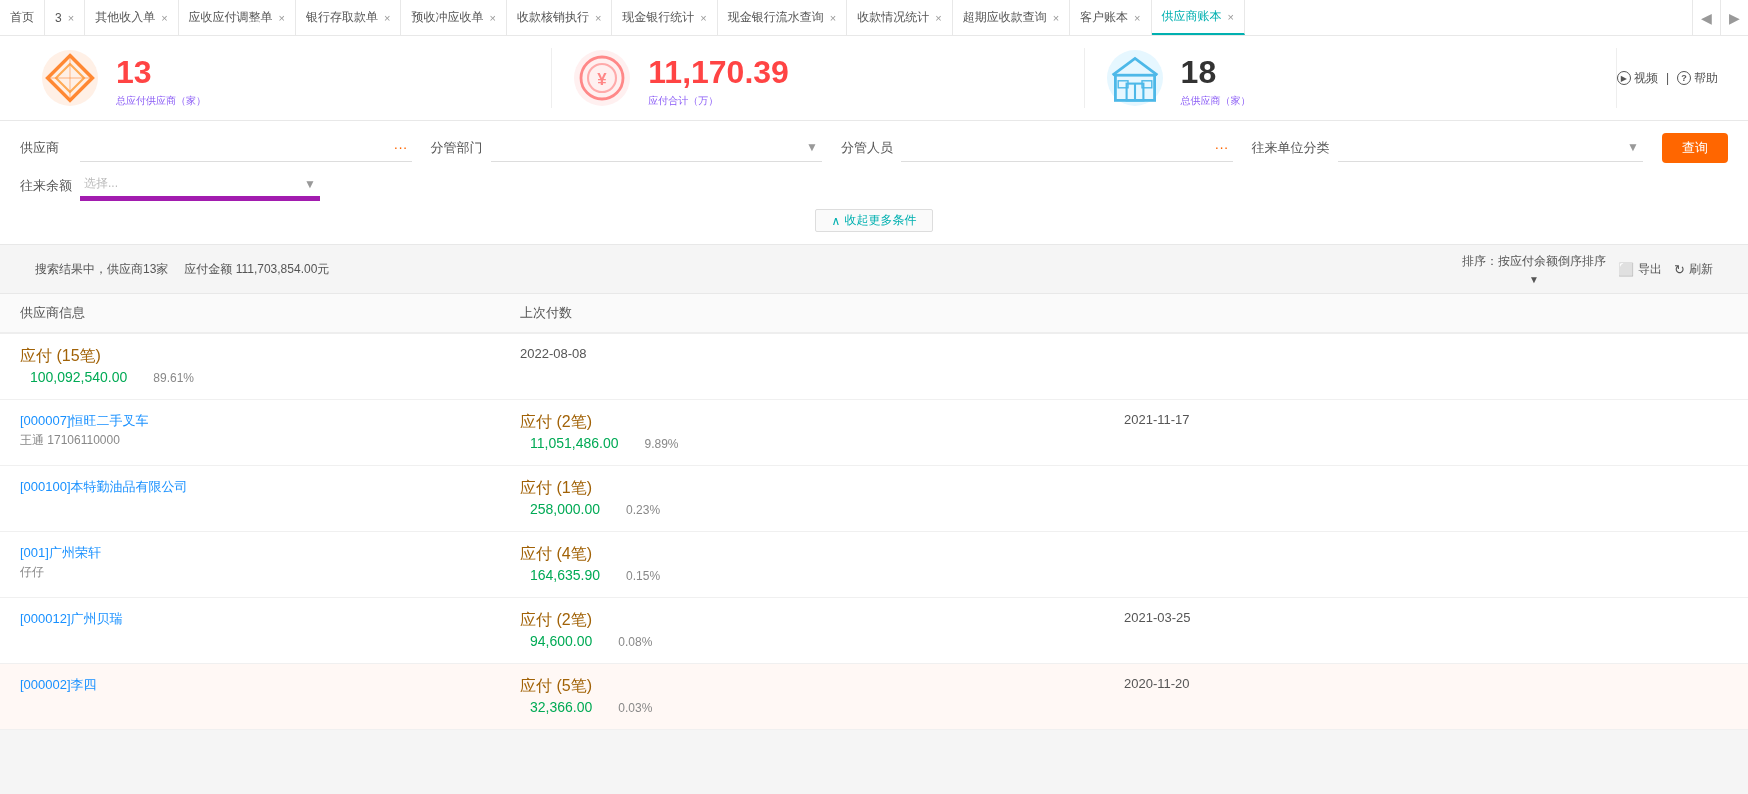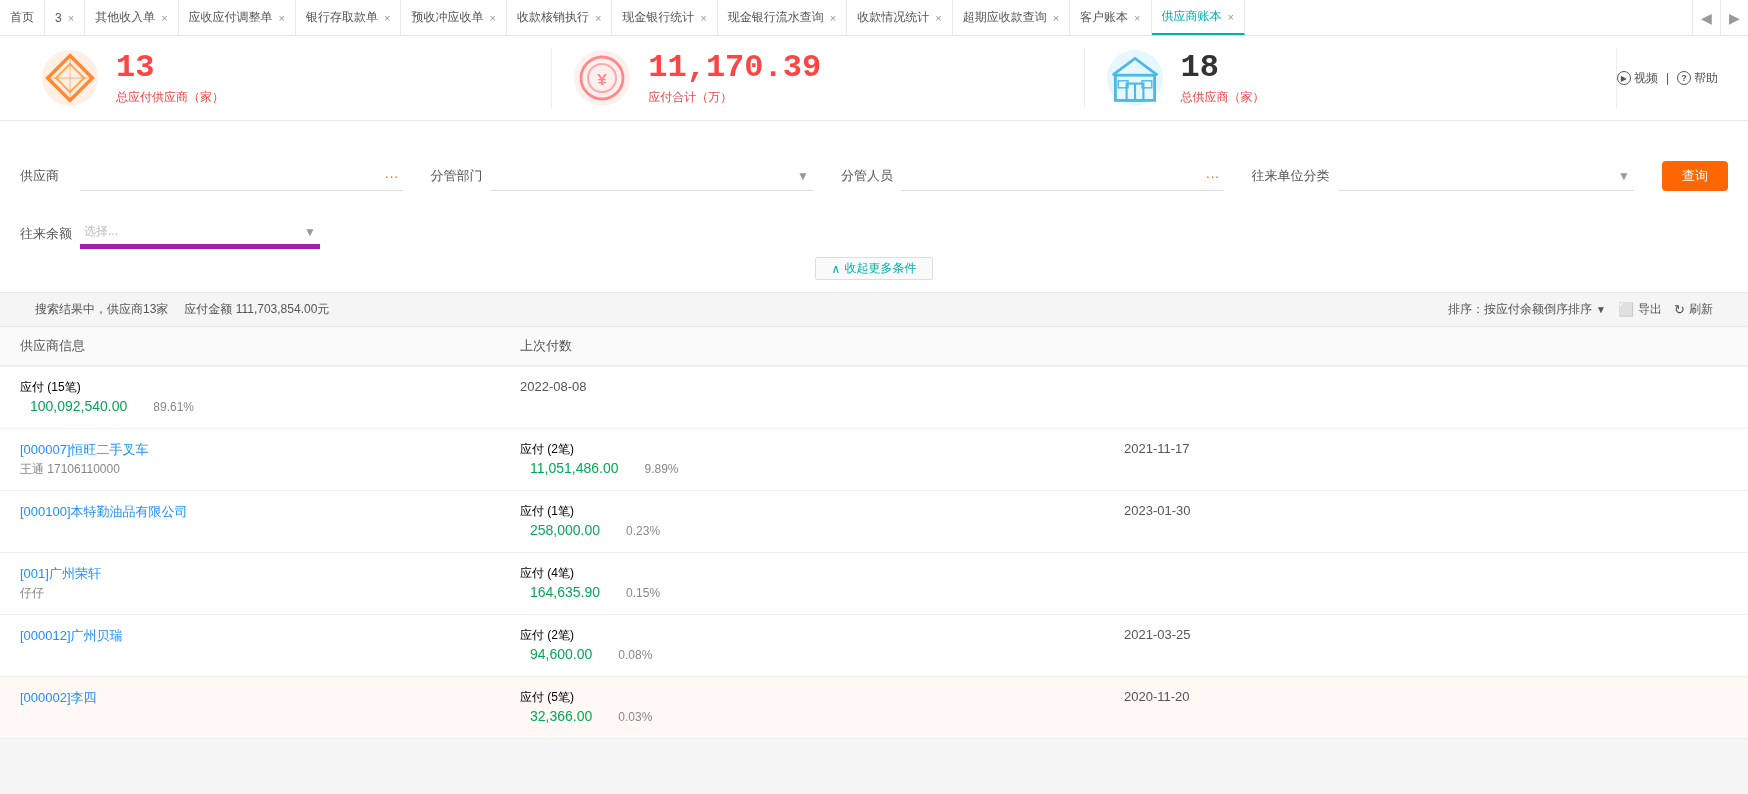--- a/index.html
+++ b/index.html
@@ -42,40 +42,39 @@
     
     .summary-bar {
       display: flex;
       background: #fff;
       padding: 12px 20px;
       border-bottom: 1px solid #e8e8e8;
       align-items: center;
     }
     .summary-card {
       display: flex;
-      align-items: center;
+      align-items: flex-end;
       flex: 1;
       padding: 0 20px;
       border-right: 1px solid #eee;
-      font-family: Liberation Mono, monospace;
     }
     .summary-card:last-child { border-right: none; }
     .summary-icon {
       width: 60px;
       height: 60px;
       margin-right: 16px;
       display: flex;
       align-items: center;
       justify-content: center;
     }
     .summary-icon svg { width: 56px; height: 56px; }
     .summary-info { display: flex; flex-direction: column; }
     .summary-number { font-size: 32px; font-weight: bold; color: #ff4444; line-height: 1.1; }
     .summary-number.black { color: #333; }
-    .summary-label { font-size: 12px; color: #ef4444; margin-top: 4px; }
+    .summary-label { font-size: 10px; color: #8b5cf6; margin-top: 4px; }
 
     
     .top-right-links {
       display: flex;
       align-items: center;
       margin-left: auto;
       font-size: 12px;
       color: #555;
       padding-right: 10px;
     }
@@ -83,24 +82,23 @@
     .divider-v { margin: 0 8px; color: #ccc; }
 
     
     .filter-area {
       background: #fff;
       padding: 12px 20px 8px;
       border-bottom: 1px solid #e8e8e8;
     }
     .filter-row {
       display: flex;
-      align-items: center;
+      align-items: flex-start;
       margin-bottom: 8px;
-      gap: 28px;
-      margin-top: 28px;
+      gap: 19px;
     }
     .filter-item {
       display: flex;
       align-items: center;
       flex: 1;
       min-width: 0;
     }
     .filter-label {
       font-size: 13px;
       color: #555;
@@ -145,20 +143,21 @@
       color: #555;
     }
     .result-info { display: flex; gap: 16px; }
     .result-actions { display: flex; align-items: center; gap: 12px; }
     .sort-select {
       display: flex;
       align-items: center;
       gap: 4px;
       cursor: pointer;
       color: #555;
+      flex-direction: column;
     }
     .action-btn {
       display: flex;
       align-items: center;
       gap: 4px;
       cursor: pointer;
       color: #555;
     }
 
     
@@ -184,21 +183,21 @@
     }
     .table-row.highlighted { background: #fff8f5; }
     .supplier-link {
       color: #1890ff;
       cursor: pointer;
       text-decoration: none;
       font-size: 13px;
     }
     .supplier-sub { font-size: 12px; color: #888; margin-top: 2px; }
     .tx-info { display: flex; flex-direction: column; }
-    .tx-label { font-size: 12px; color: #000000; }
+    .tx-label { font-size: 16px; color: #a16207; }
     .tx-amount { color: #00aa55; font-size: 14px; font-weight: 500; margin: 2px 10px; cursor: pointer; }
     .tx-row { display: flex; align-items: baseline; gap: 16px; }
     .tx-pct { font-size: 12px; color: #888; }
     .last-pay { font-size: 13px; color: #555; }
 
     
     ::-webkit-scrollbar { width: 6px; height: 6px; }
     ::-webkit-scrollbar-track { background: #f5f5f5; }
     ::-webkit-scrollbar-thumb { background: #ccc; border-radius: 3px; }
 
@@ -428,21 +427,20 @@
         </div>
         <div class="table-row">
           <div><span class="supplier-link">[000100]本特勤油品有限公司</span></div>
           <div class="tx-info">
             <span class="tx-label">应付 (1笔)</span>
             <div class="tx-row">
               <span class="tx-amount">258,000.00</span>
               <span class="tx-pct">0.23%</span>
             </div>
           </div>
-          <div class="last-pay">2023-01-30</div>
         </div>
         <div class="table-row">
           <div><span class="supplier-link">[001]广州荣轩</span><div class="supplier-sub">仔仔</div></div>
           <div class="tx-info">
             <span class="tx-label">应付 (4笔)</span>
             <div class="tx-row">
               <span class="tx-amount">164,635.90</span>
               <span class="tx-pct">0.15%</span>
             </div>
           </div>

